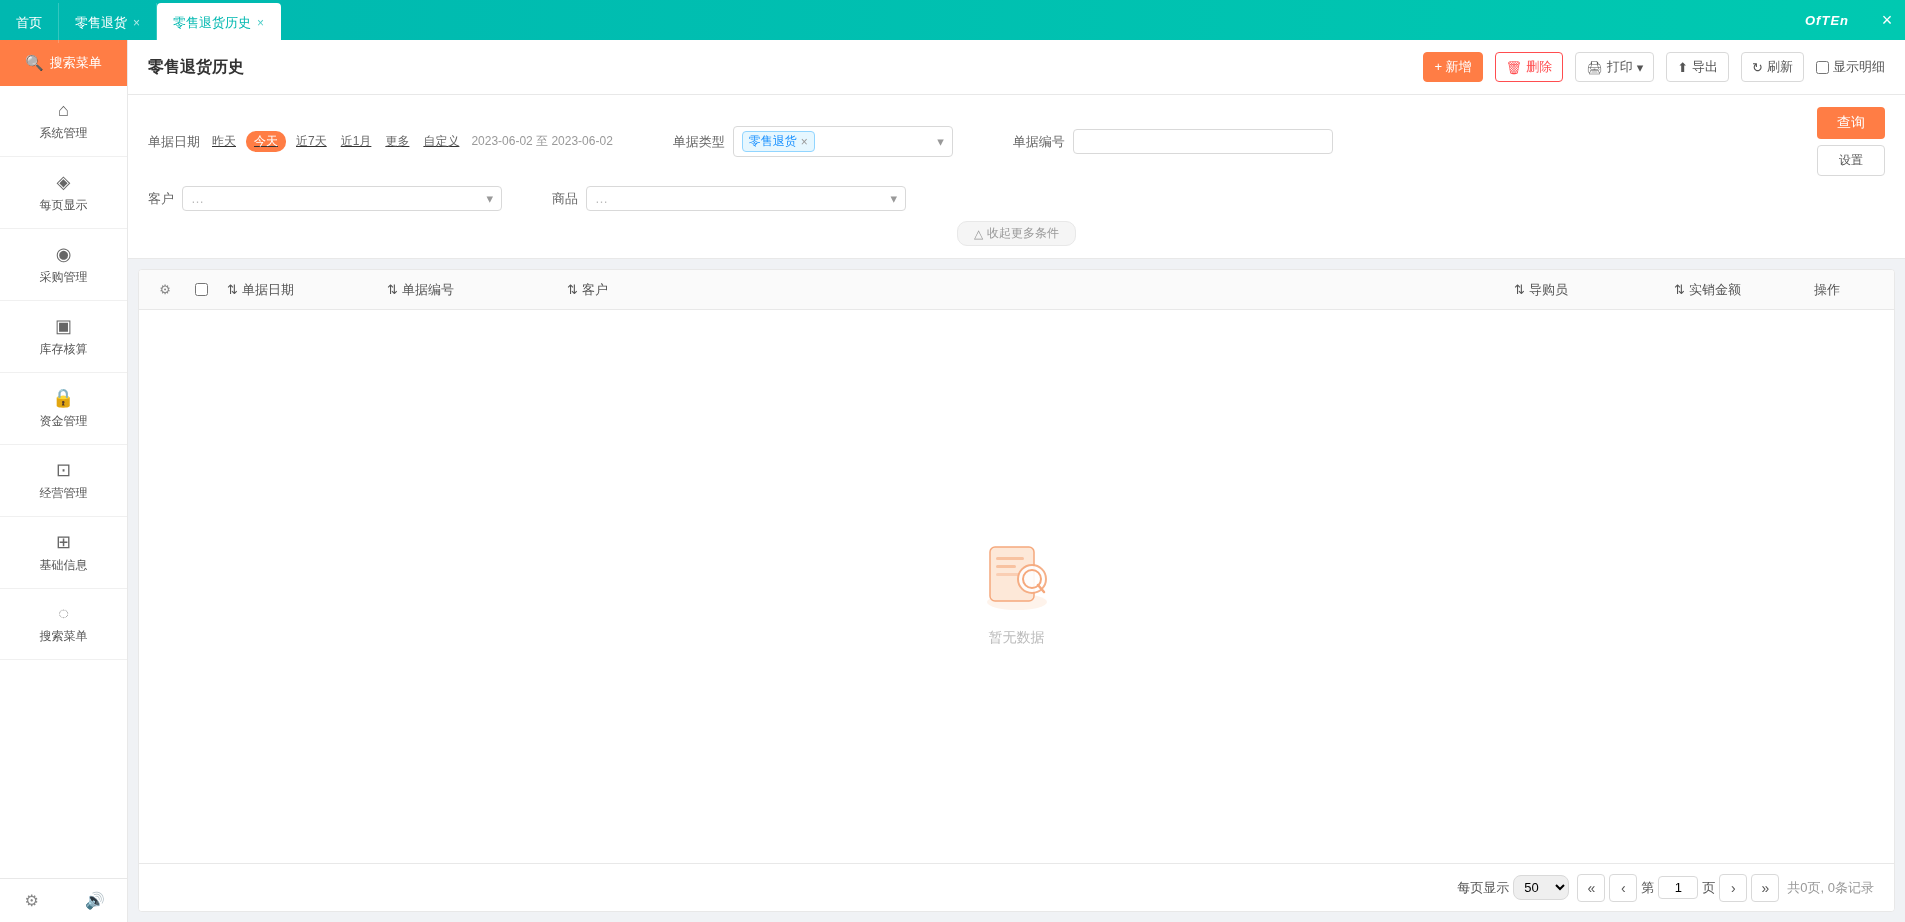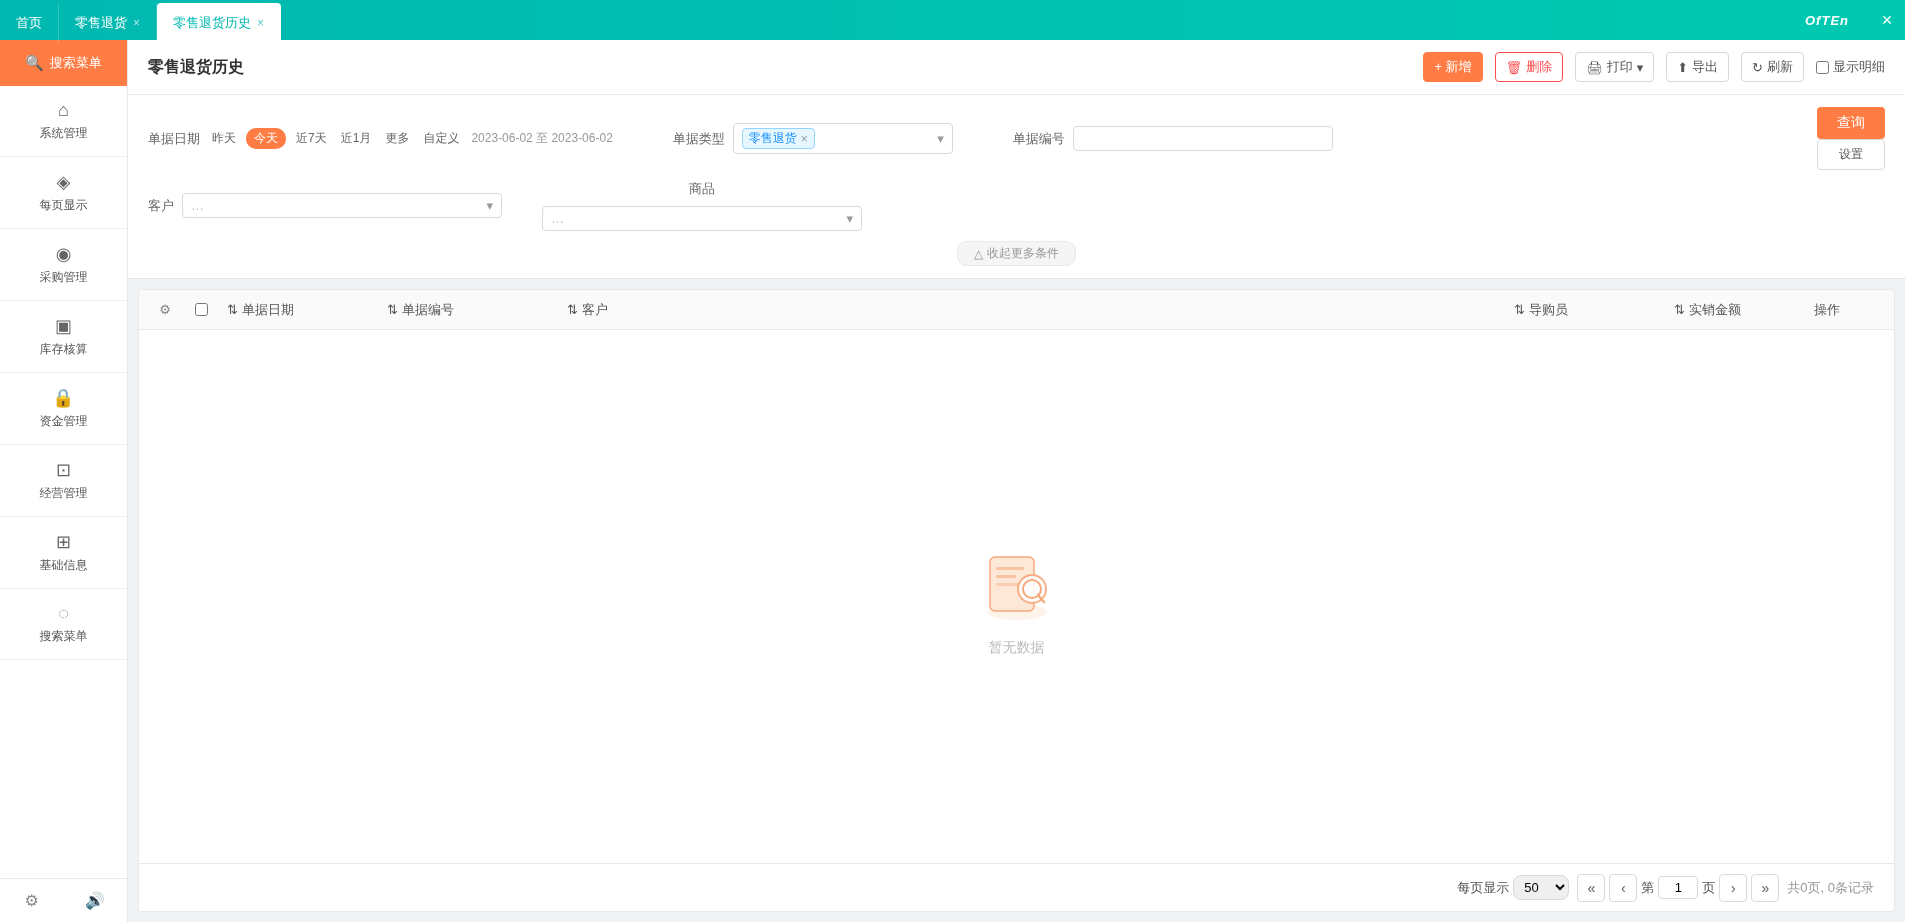--- a/index.html
+++ b/index.html
@@ -195,20 +195,21 @@
     }
     .filter-label {
       color: #666;
       font-size: 13px;
       white-space: nowrap;
     }
     .date-shortcuts {
       display: flex;
       gap: 6px;
       align-items: center;
+      text-decoration: underline;
     }
     .date-shortcut {
       color: #666;
       font-size: 12px;
       cursor: pointer;
       padding: 2px 4px;
     }
     .date-shortcut.active {
       background: #ff7d45;
       color: #fff;
@@ -426,20 +427,21 @@
       border: 1px solid #d9d9d9;
       border-radius: 4px;
       color: #555;
       font-size: 12px;
       padding: 6px 16px;
       cursor: pointer;
     }
     .query-settings-group {
       display: flex;
       flex-direction: column;
+      gap: 6px;
     }
   </style>
 </head>
 <body>
 
 <div class="top-bar">
   <div class="top-bar-tabs">
     <div class="tab-item">
       <span>首页</span>
     </div>
@@ -576,21 +578,21 @@
       <div class="filter-row">
 
         <div class="filter-group">
           <span class="filter-label">客户</span>
           <div class="filter-select" style="min-width:320px;">
             <span class="dots-placeholder">…</span>
             <span class="arrow" style="margin-left:auto;">▾</span>
           </div>
         </div>
 
-        <div class="filter-group" style="margin-left: 20px; flex-direction: column;">
+        <div class="filter-group" style="margin-left: 30px;">
           <span class="filter-label">商品</span>
           <div class="filter-select" style="min-width:320px;">
             <span class="dots-placeholder">…</span>
             <span class="arrow" style="margin-left:auto;">▾</span>
           </div>
         </div>
       </div>
 
       <div class="collapse-row">
         <button class="collapse-btn">

